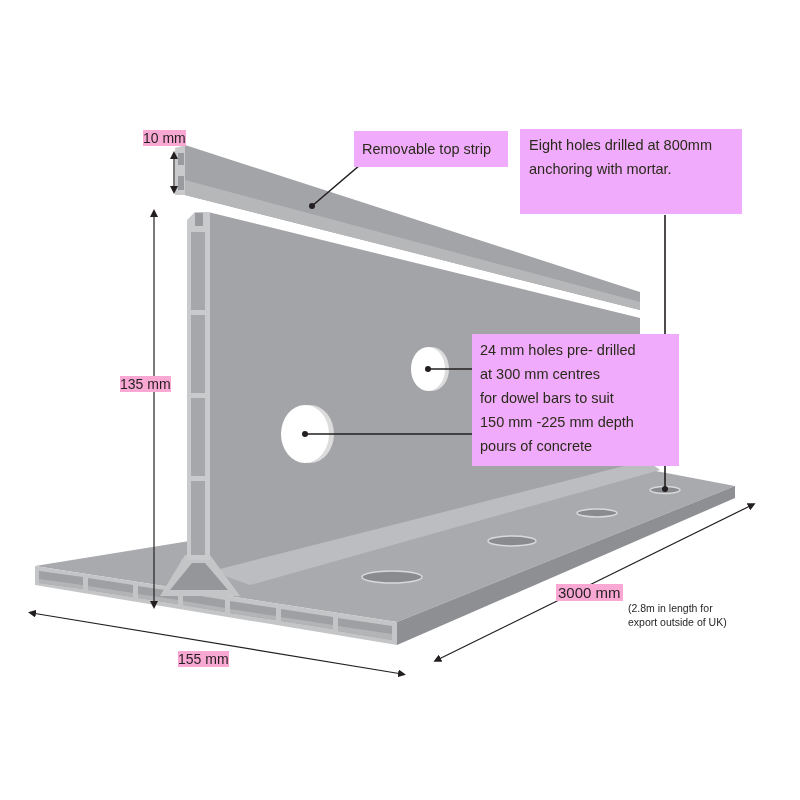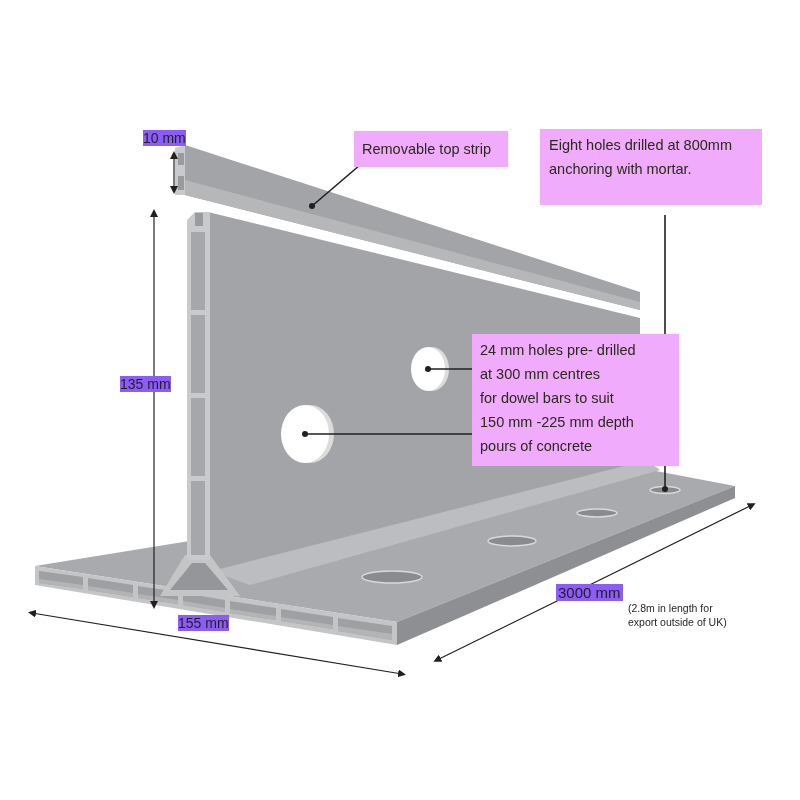--- a/index.html
+++ b/index.html
@@ -1,19 +1,19 @@
 <!DOCTYPE html>
 <html><head>
   <meta charset="utf-8">
   <style>
     html, body { margin: 0; padding: 0; background: #ffffff; }
     body { width: 800px; height: 800px; position: relative; overflow: hidden;
            font-family: "Liberation Sans", sans-serif; color: #231f20; }
     #art { position: absolute; left: 0; top: 0; width: 800px; height: 800px; }
-    .dim { position: absolute; font-size: 14px; color: #231f20; white-space: nowrap; background: #8b5cf6; }
+    .dim { position: absolute; font-size: 14px; color: #231f20; white-space: nowrap; background: #f9a8d4; }
     .note { position: absolute; font-size: 10.5px; line-height: 14px; color: #231f20; margin-top: 12px; }
     .callout { position: absolute; background: #f0abfc; color: #2a2a1a;
                font-size: 14.5px; line-height: 24px; padding: 6px 10px; box-sizing: border-box; }
     .callout span { display: block; white-space: nowrap; }
   </style>
 </head>
 <body>
 
 <svg id="art" viewBox="0 0 800 800" xmlns="http://www.w3.org/2000/svg">
   <defs>
@@ -108,32 +108,32 @@
   <g fill="#231f20">
     <circle cx="312" cy="206" r="3"></circle>
     <circle cx="665" cy="489" r="3"></circle>
     <circle cx="428" cy="369" r="3"></circle>
     <circle cx="305" cy="434" r="3"></circle>
   </g>
 </svg>
 
 <div class="dim" style="left:143px;top:130px;">10 mm</div>
 <div class="dim" style="left:120px;top:376px;">135 mm</div>
-<div class="dim" style="left:178px;top:615px;">155 mm</div>
+<div class="dim" style="left:178px;top:651px;">155 mm</div>
 <div class="dim" style="left:556px;top:584px;font-size:15px;padding:0 2px;">3000 mm</div>
 <div class="note" style="left:628px;top:589px;">
   <div>(2.8m in length for</div>
   <div>export outside of UK)</div>
 </div>
 
 <div class="callout" style="left:354px;top:131px;width:154px;height:36px;padding:5px 8px;line-height:26px;">
   <span>Removable top strip</span>
 </div>
 
-<div class="callout" style="left:540px;top:129px;width:222px;height:76px;padding:4px 9px;">
+<div class="callout" style="left:520px;top:129px;width:222px;height:85px;padding:4px 9px;">
   <span>Eight holes drilled at 800mm</span>
   <span>anchoring with mortar.</span>
 </div>
 
 <div class="callout" style="left:472px;top:334px;width:207px;height:132px;padding:4px 8px;">
   <span>24 mm holes pre- drilled</span>
   <span>at 300 mm centres</span>
   <span>for dowel bars to suit</span>
   <span>150 mm -225 mm depth</span>
   <span>pours of concrete</span>

